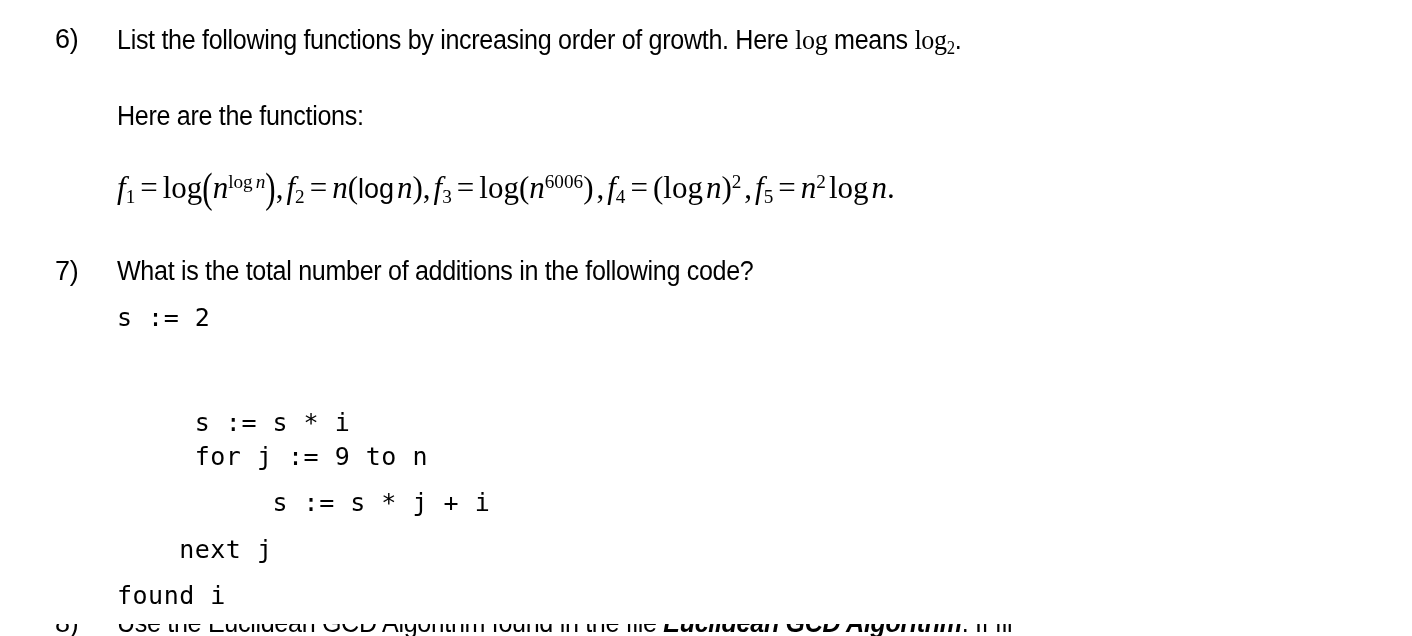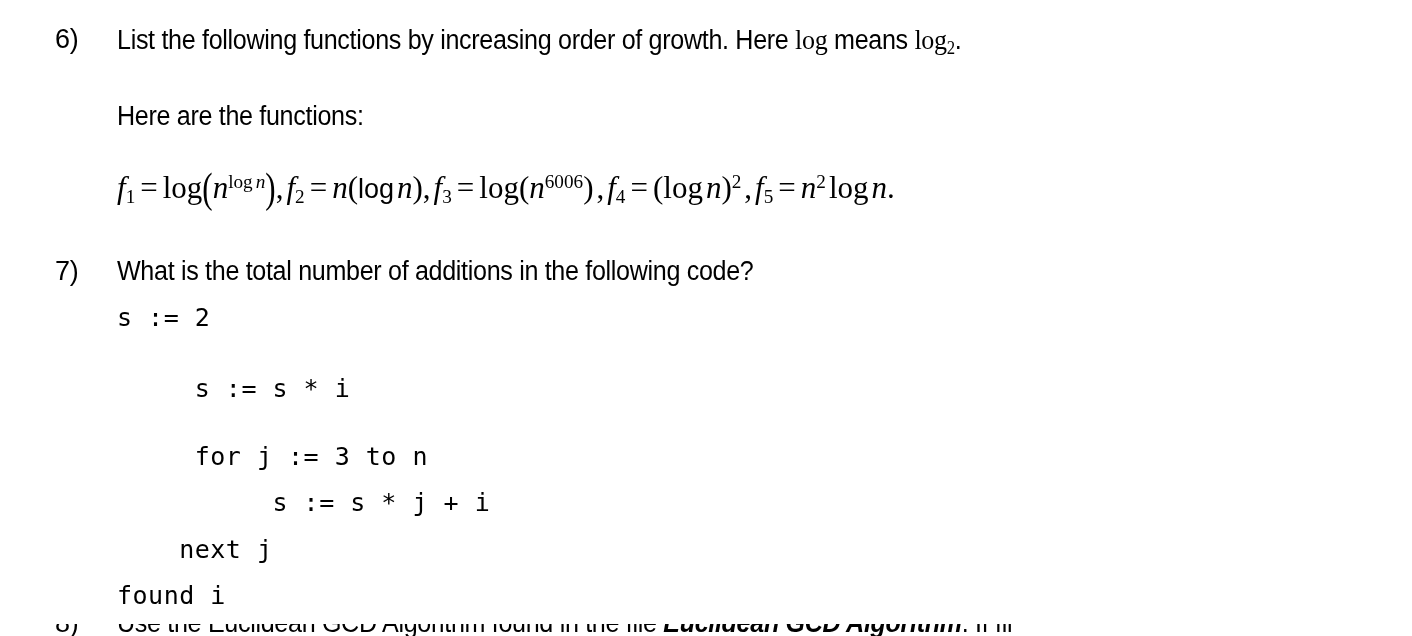--- a/index.html
+++ b/index.html
@@ -133,22 +133,22 @@
 
   <div class="qtext" style="top:103px;">Here are the functions:</div>
 
   <div class="math" style="top:172px;"><span class="v">f</span><sub>1</sub><span class="eq">=</span><span class="op">log</span><span class="bigparen">(</span><span class="v">n</span><sup><span class="op">log</span><span class="v thinsp">n</span></sup><span class="bigparen">)</span><span class="comma">,</span><span class="v">f</span><sub>2</sub><span class="eq">=</span><span class="v">n</span><span class="paren">(</span><span class="opsans">log</span><span class="v thinsp">n</span><span class="paren">)</span><span class="comma">,</span><span class="v">f</span><sub>3</sub><span class="eq">=</span><span class="op">log</span><span class="paren">(</span><span class="v">n</span><sup>6006</sup><span class="paren">)</span><span class="comma thinsp">,</span><span class="v">f</span><sub>4</sub><span class="eq">=</span><span class="paren">(</span><span class="op">log</span><span class="v thinsp">n</span><span class="paren">)</span><sup>2</sup><span class="comma thinsp">,</span><span class="v">f</span><sub>5</sub><span class="eq">=</span><span class="v">n</span><sup>2</sup><span class="op thinsp">log</span><span class="v thinsp">n</span><span class="op">.</span></div>
 
   <div class="qnum" style="top:258px;">7)</div>
 
   <div class="qtext" style="top:258px;">What is the total number of additions in the following code?</div>
 
   <div class="code" style="top:305px;">s := 2</div>
-  <div class="code" style="top:376px;">     s := s * i</div>
-  <div class="code" style="top:444px;">     for j := 3 to n</div>
+  <div class="code" style="top:410px;">     s := s * i</div>
+  <div class="code" style="top:444px;">     for j := 9 to n</div>
   <div class="code" style="top:537px;">    next j</div>
   <div class="code" style="top:490px;">          s := s * j + i</div>
   <div class="code" style="top:583px;">found i</div>
 
   <div id="clip-row">
     <div class="inner">
       <div class="qnum">8)</div>
       <div class="qtext"><span>Use the Euclidean GCD Algorithm found in the file </span><span class="em">Euclidean GCD Algorithm</span><span>.  If fil</span></div>
     </div>
   </div>

